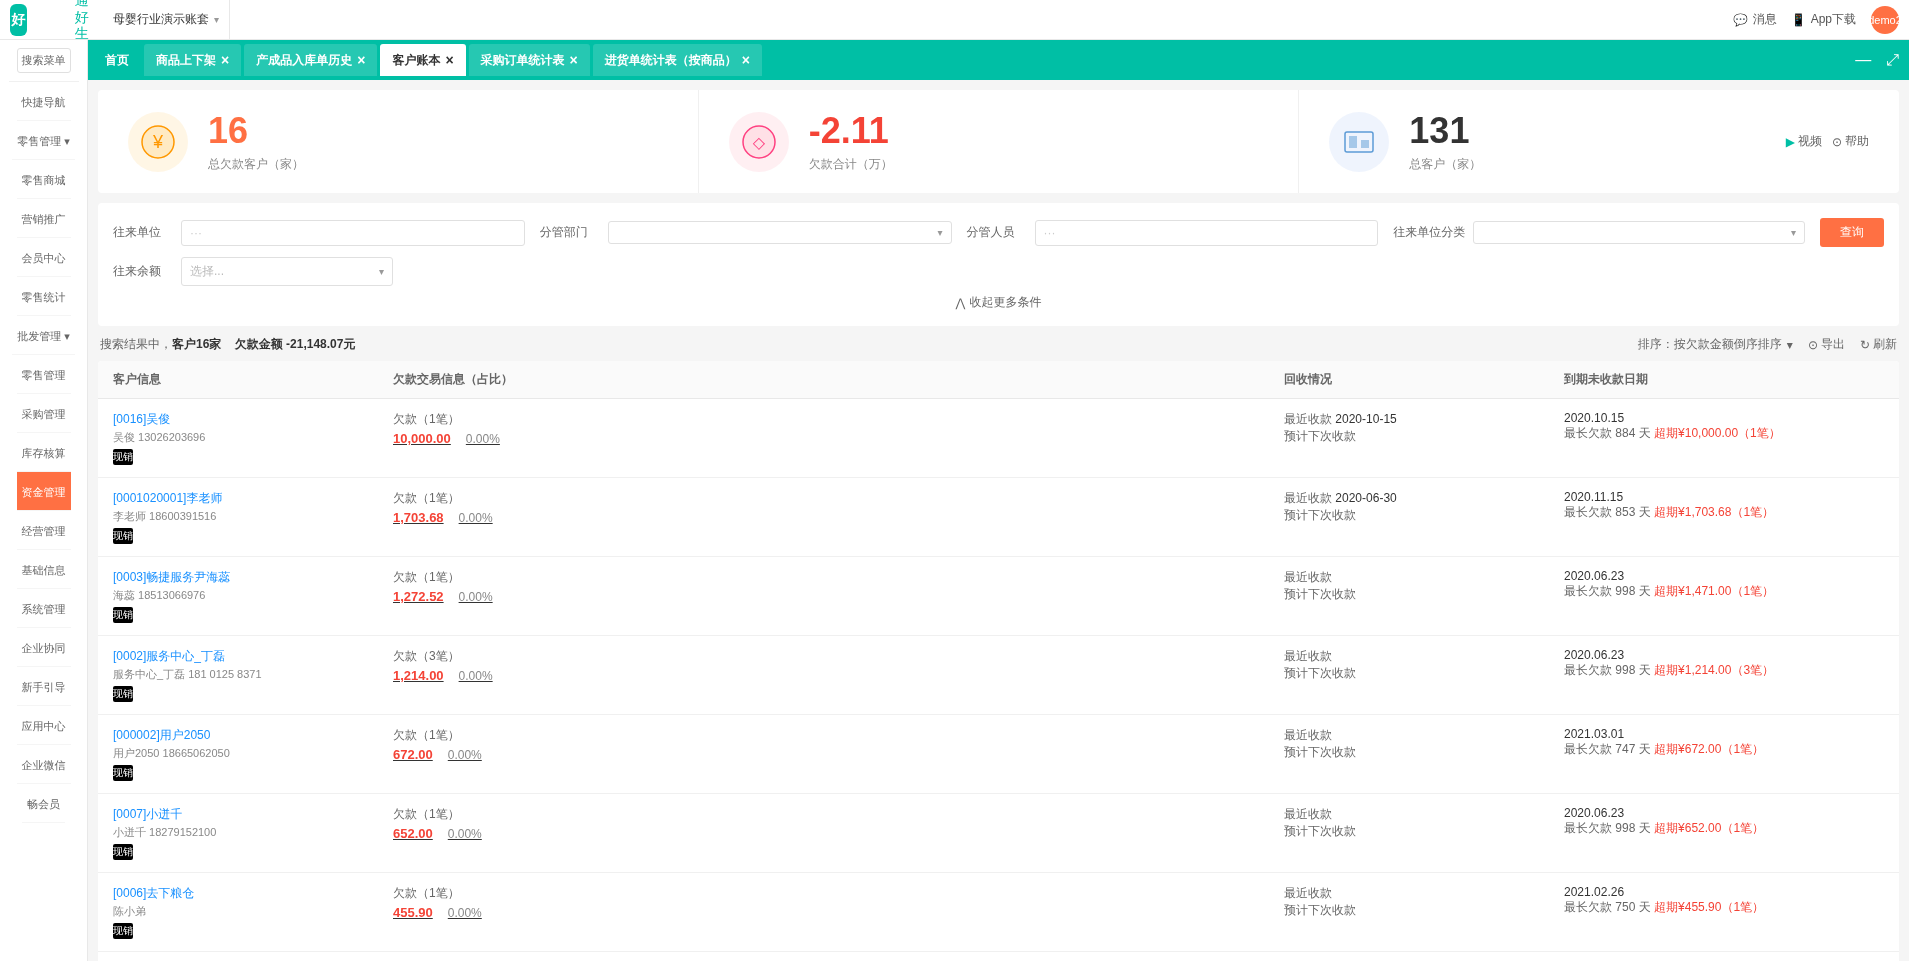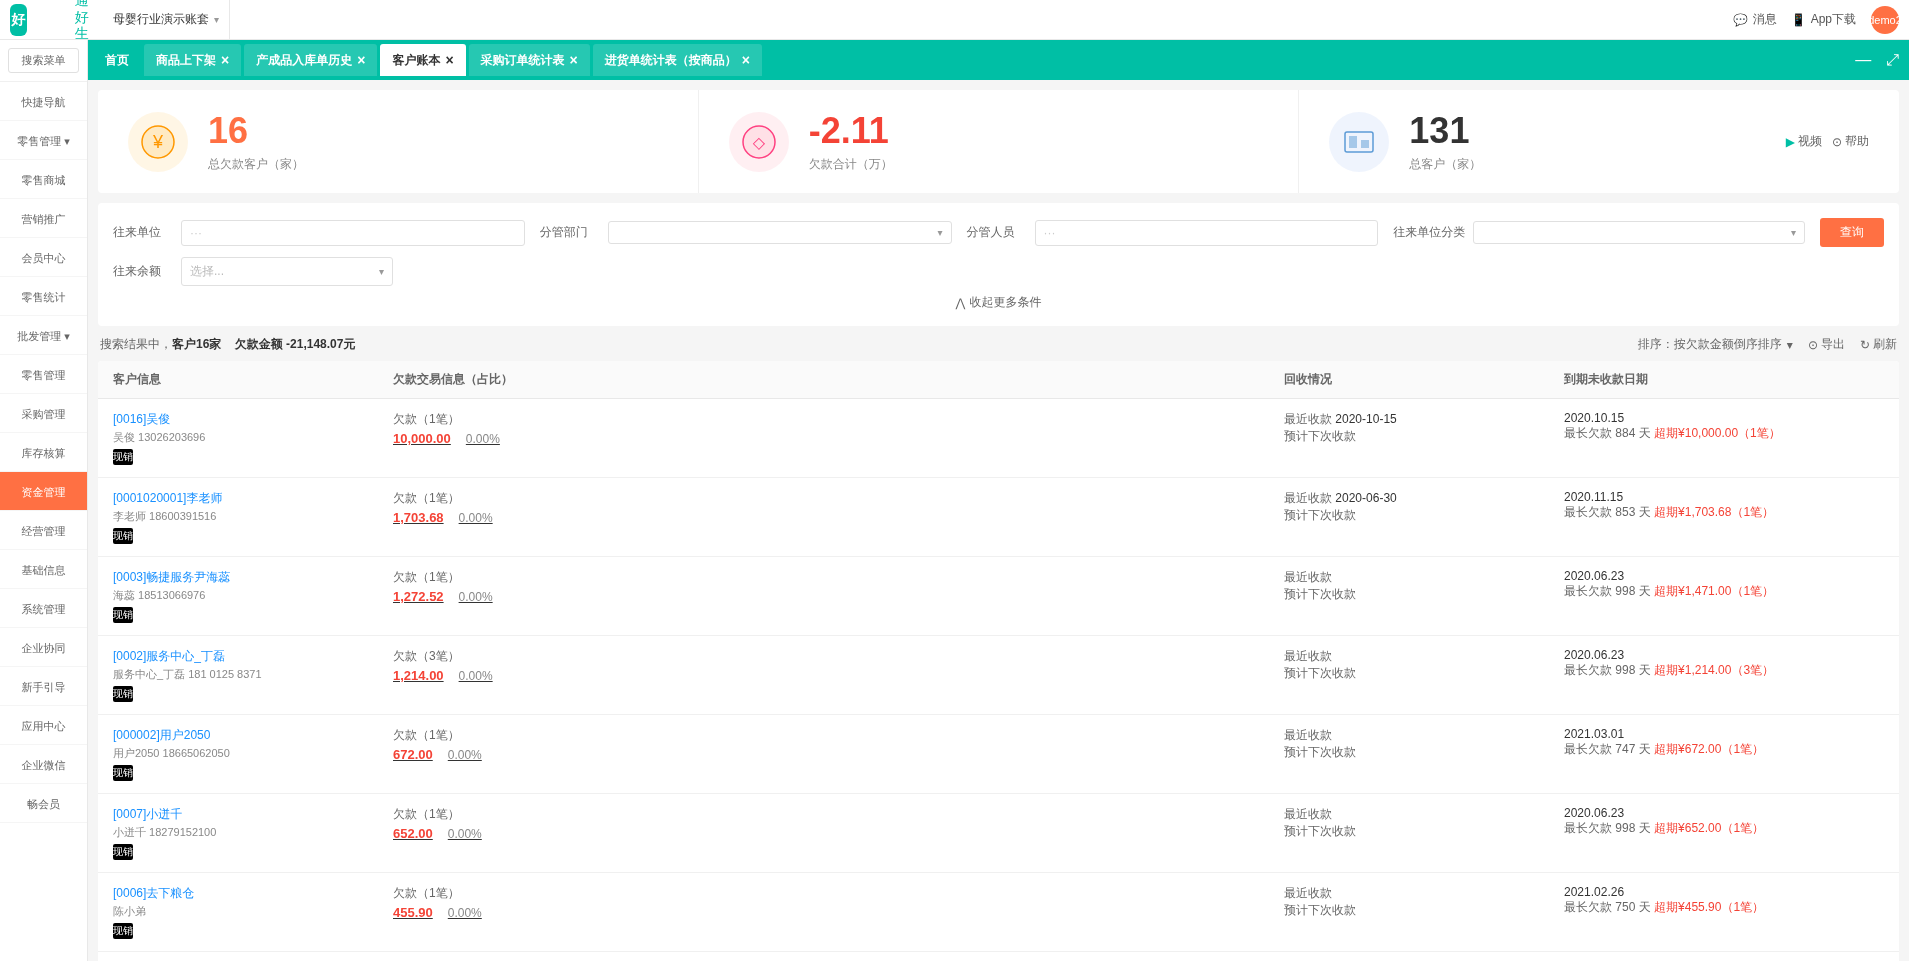--- a/index.html
+++ b/index.html
@@ -2,21 +2,21 @@
 <html><head>
   <meta charset="utf-8">
   <style>
     * { box-sizing: border-box; margin: 0; padding: 0; }
     body { font-family: 'Microsoft YaHei', Arial, sans-serif; font-size: 12px; background: #f0f2f5; color: #333; overflow: hidden; }
 
     
     .app-wrapper { display: flex; flex-direction: column; height: 961px; width: 1909px; }
     .top-bar { display: flex; align-items: center; height: 40px; background: #fff; border-bottom: 1px solid #e8e8e8; padding: 0 10px; }
     .main-content { display: flex; flex: 1; overflow: hidden; }
-    .sidebar { width: 88px; background: #fff; border-right: 1px solid #e8e8e8; display: flex; flex-direction: column; }
+    .sidebar { width: 88px; background: #fff; border-right: 1px solid #e8e8e8; display: flex; flex-direction: column; align-items: center; }
     .content-area { flex: 1; display: flex; flex-direction: column; overflow: hidden; }
     .tab-bar { background: #00bfa5; display: flex; align-items: center; height: 40px; padding: 0 5px; }
     .page-content { flex: 1; overflow-y: auto; background: #f5f5f5; padding: 10px; }
 
     
     .logo-area { display: flex; align-items: center; width: 88px; }
     .logo-icon { width: 32px; height: 32px; background: #00bfa5; border-radius: 6px; display: flex; align-items: center; justify-content: center; color: white; font-size: 14px; font-weight: bold; }
     .industry-selector { display: flex; align-items: center; padding: 0 10px; border-right: 1px solid #e8e8e8; height: 100%; cursor: pointer; }
     .top-right { margin-left: auto; display: flex; align-items: center; gap: 15px; }
     .top-right-item { display: flex; align-items: center; gap: 4px; cursor: pointer; color: #555; font-size: 12px; }

